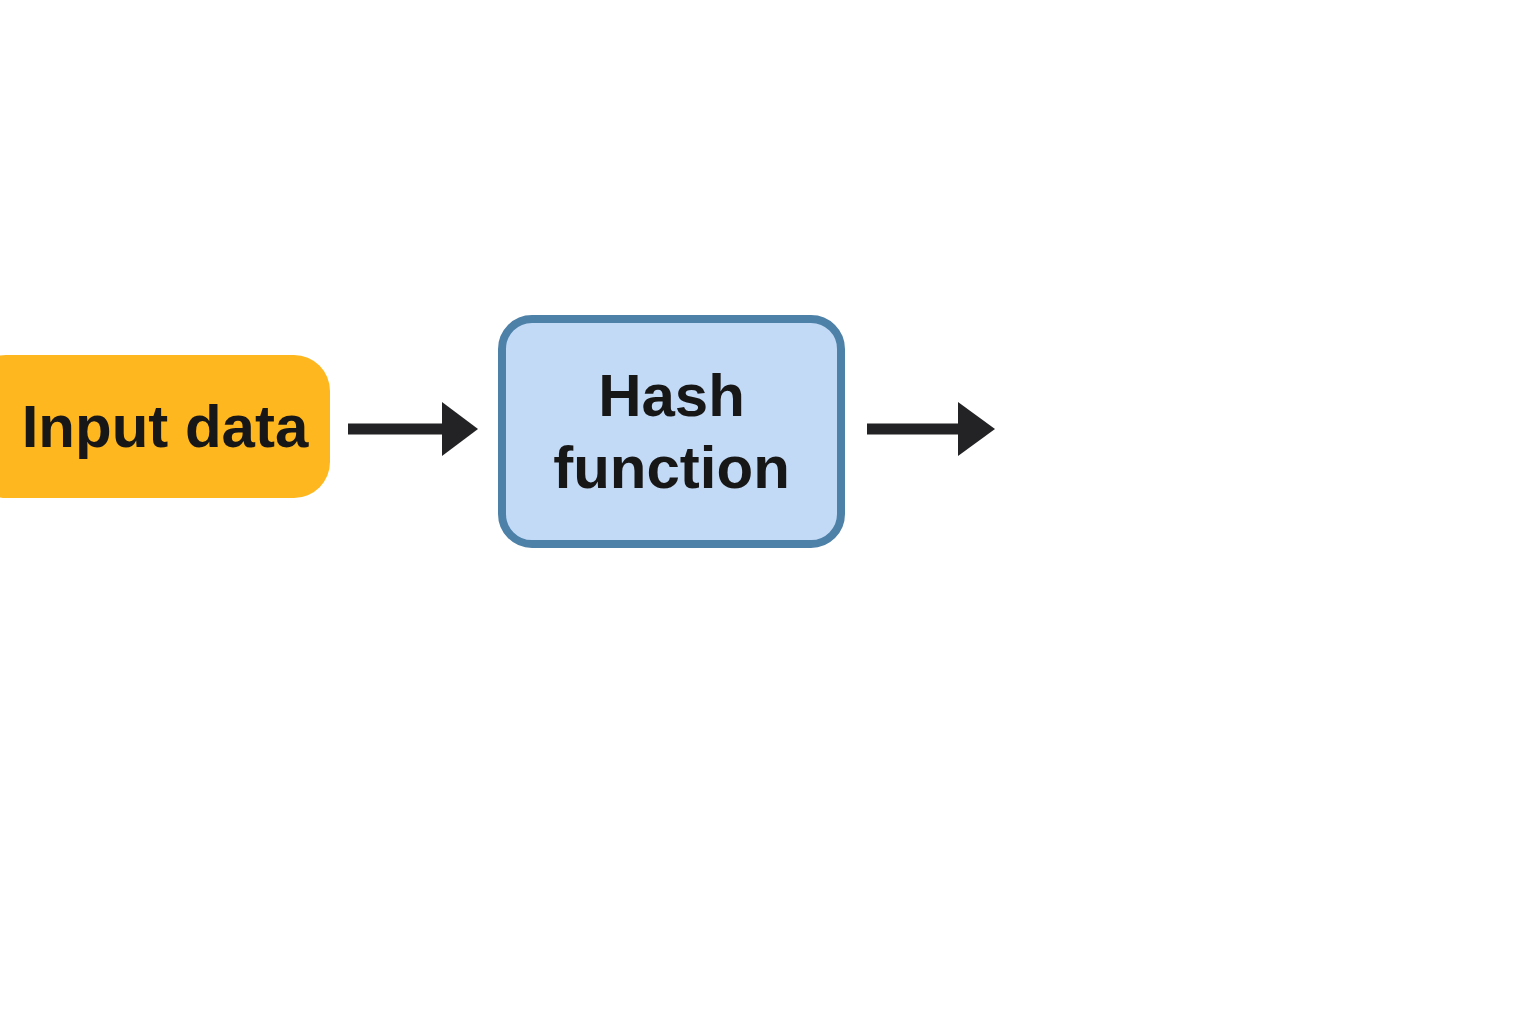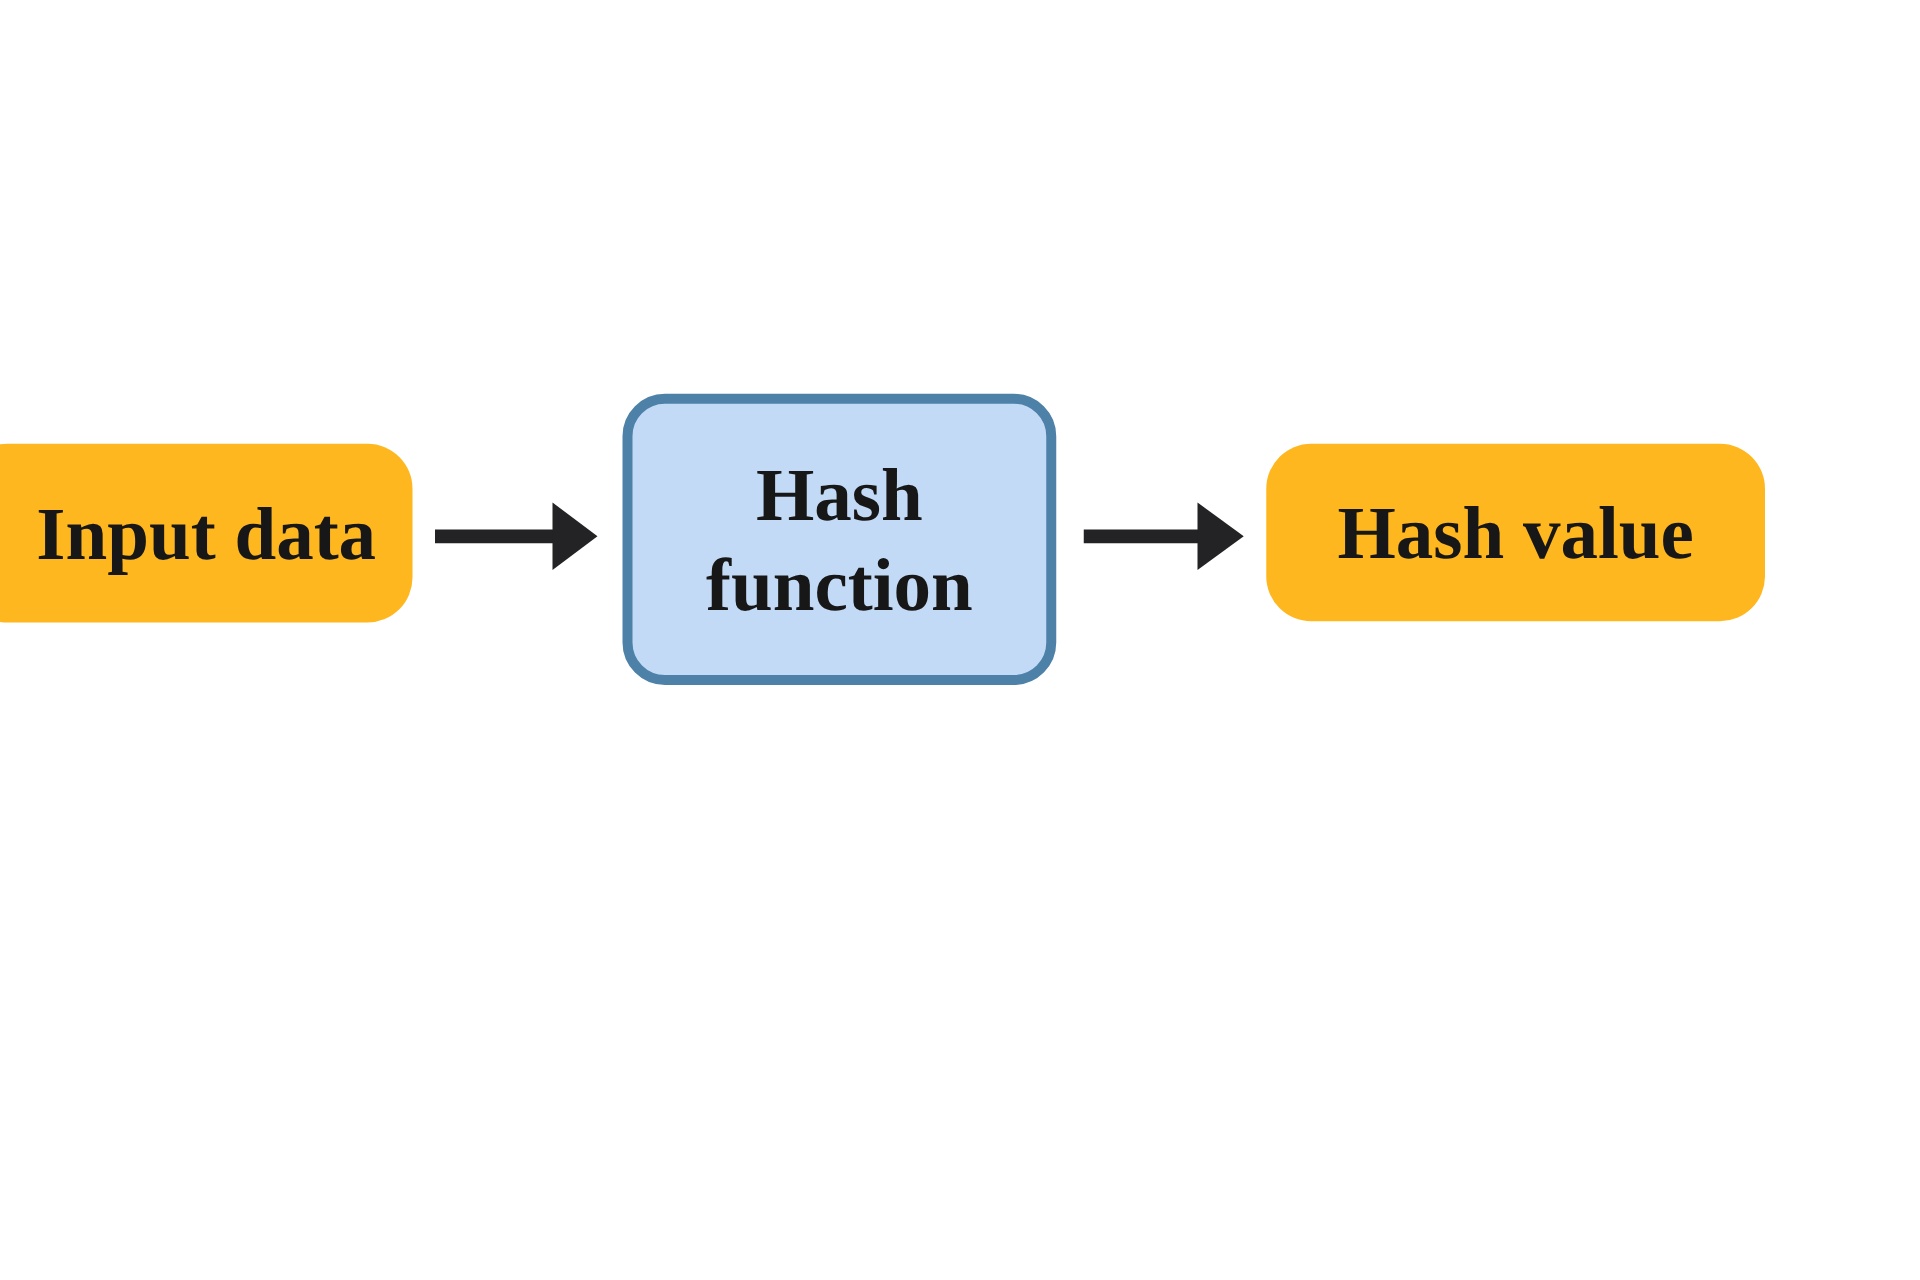--- a/index.html
+++ b/index.html
@@ -6,21 +6,21 @@
     margin: 0;
     padding: 0;
     background: #ffffff;
   }
   .canvas {
     position: relative;
     width: 1536px;
     height: 1024px;
     background: var(--background, #ffffff);
     overflow: hidden;
-    font-family: Liberation Serif, serif;
+    font-family: Liberation Sans, sans-serif;
   }
   .node {
     position: absolute;
     display: flex;
     align-items: center;
     justify-content: center;
     text-align: center;
     box-sizing: border-box;
     font-weight: 700;
     font-size: 60px;
@@ -102,18 +102,15 @@
 
   <div class="node process" id="node-hash-function">
     <span class="node-label">Hash function</span>
   </div>
 
   <svg class="arrow-svg" id="arrow-2" viewBox="0 0 150 70">
     <line x1="10" y1="34" x2="105" y2="34"></line>
     <polygon points="101,7 138,34 101,61"></polygon>
   </svg>
 
-  <div class="node orange" id="node-hash-value">
-    <span class="node-label">Hash value</span>
-  </div>
 
 
 </div>
 
 </body></html>

